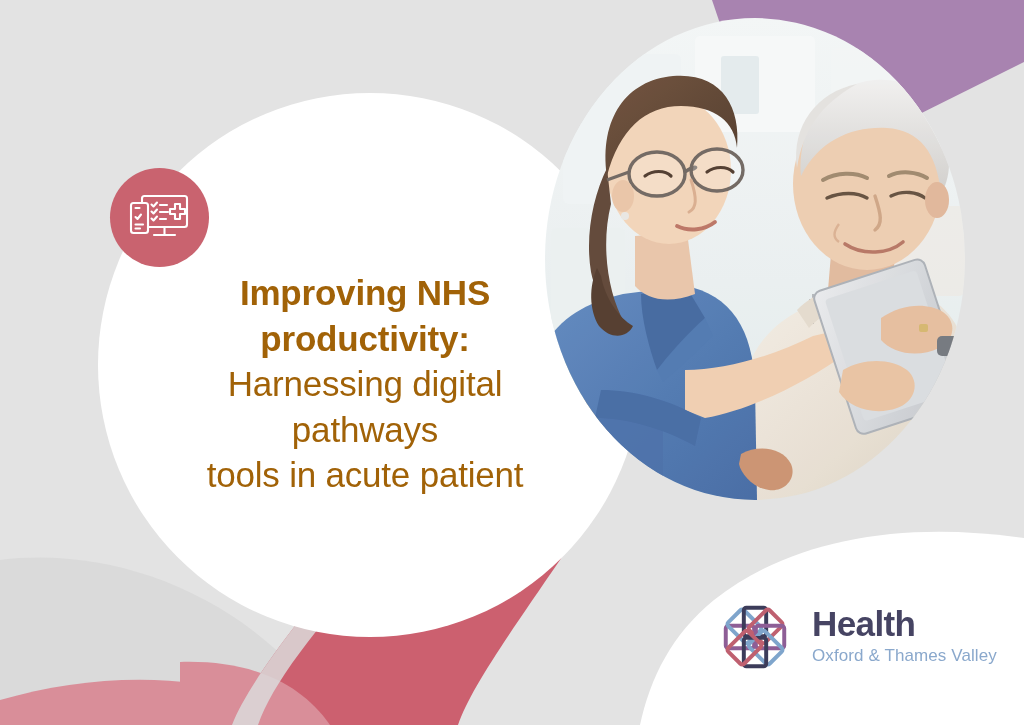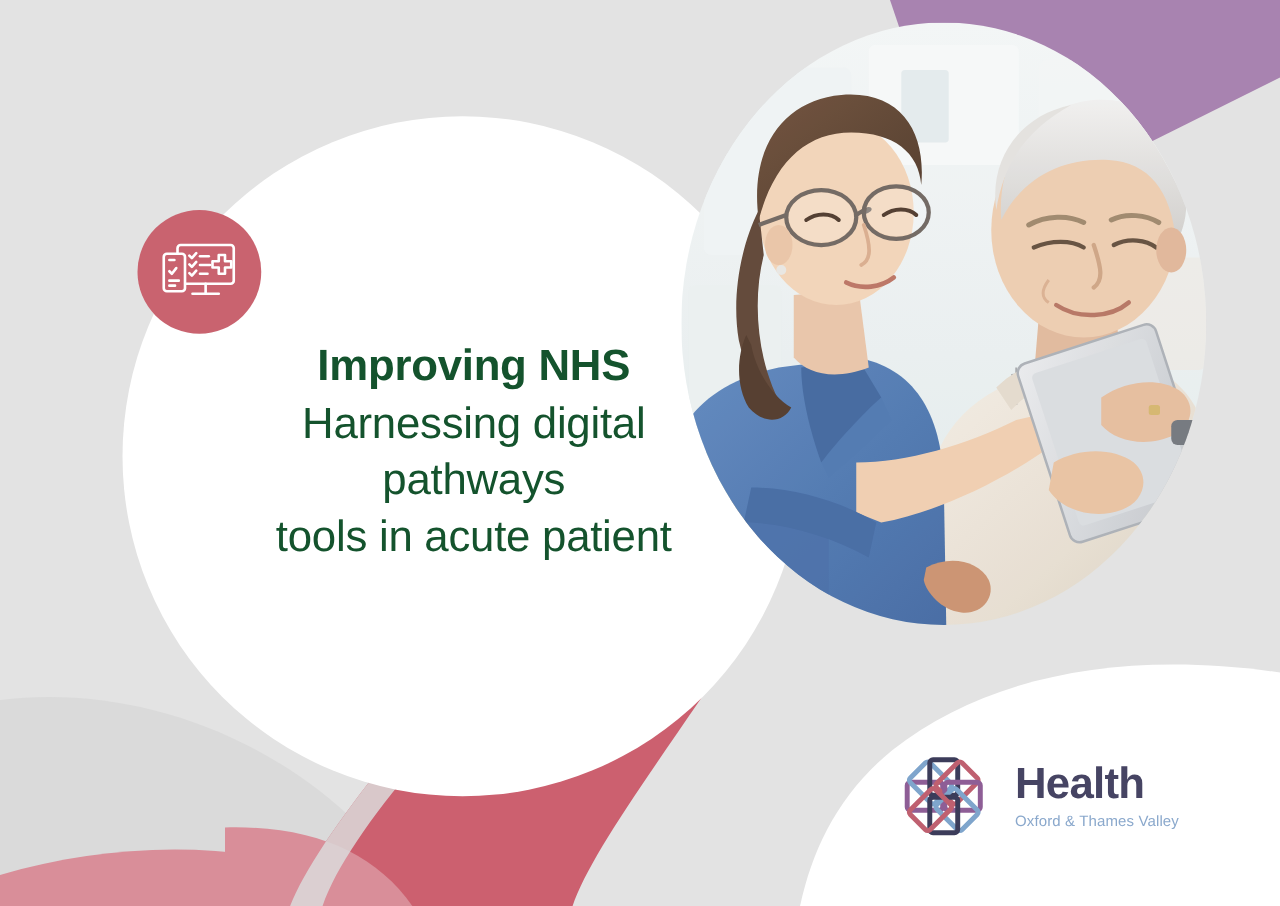--- a/index.html
+++ b/index.html
@@ -25,22 +25,22 @@
   
   .icon-badge{
     position:absolute;left:110px;top:168px;width:99px;height:99px;
     border-radius:50%;background:#c9636f;
     display:flex;align-items:center;justify-content:center;
   }
   .icon-badge svg{display:block;}
 
   
   .title-block{
-    position:absolute;left:137px;top:270px;width:484px;
-    text-align:center;color:#14532d;
+    position:absolute;left:123px;top:270px;width:484px;
+    text-align:center;color:#a16207;
   }
   .title-line{
     font-size:35px;line-height:1.30;letter-spacing:-0.2px;
     margin:0;white-space:nowrap;
   }
   .title-line.bold{font-weight:700;}
   .title-line.reg{font-weight:400;}
 
   
   .logo{
@@ -48,21 +48,21 @@
     display:flex;align-items:center;gap:14px;
   }
   .logo-mark{width:86px;height:86px;flex:0 0 86px;}
   .logo-mark svg{display:block;width:86px;height:86px;}
   .logo-text{display:flex;flex-direction:column;justify-content:center;}
   .logo-l1,.logo-l2{
     font-size:35px;font-weight:700;color:#464463;line-height:1.04;
     letter-spacing:-0.6px;white-space:nowrap;
   }
   .logo-l3{
-    font-size:12px;font-weight:400;color:#8aa8cc;line-height:1.35;
+    font-size:17px;font-weight:400;color:#8aa8cc;line-height:1.35;
     letter-spacing:0.1px;white-space:nowrap;margin-top:3px;
   }
 </style>
 </head>
 <body>
 
 <div class="slide">
 
   <div class="layer">
     <svg viewBox="0 0 1024 725" preserveAspectRatio="none" xmlns="http://www.w3.org/2000/svg">
@@ -270,20 +270,21 @@
       <rect x="2" y="11" width="17" height="30" rx="2.5" fill="#c9636f"></rect>
       <path d="M6.5 16 L10.5 16"></path>
       <path d="M6.5 25 L8.5 27 L12 22.5"></path>
       <path d="M6.5 32.5 L14 32.5"></path>
       <path d="M6.5 36.5 L11 36.5"></path>
     </svg>
   </div>
 
   <div class="title-block">
     <p class="title-line bold">Improving NHS</p>
+    <p class="title-line bold">productivity:</p>
     <p class="title-line reg">Harnessing digital</p>
     <p class="title-line reg">pathways</p>
     <p class="title-line reg">tools in acute patient</p>
   </div>
 
   <div class="logo">
     <div class="logo-mark">
       <svg viewBox="0 0 100 100" xmlns="http://www.w3.org/2000/svg" fill="none" stroke-linejoin="round">
         <g transform="translate(50 50)">
           <g stroke="#8e5e96" stroke-width="4.6">

